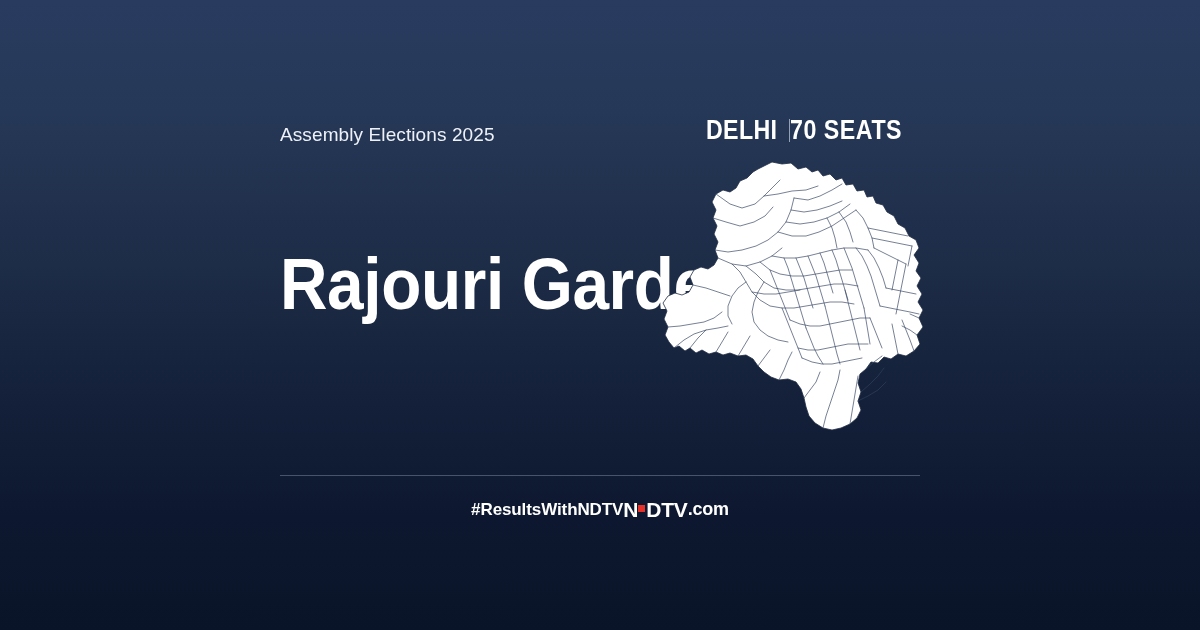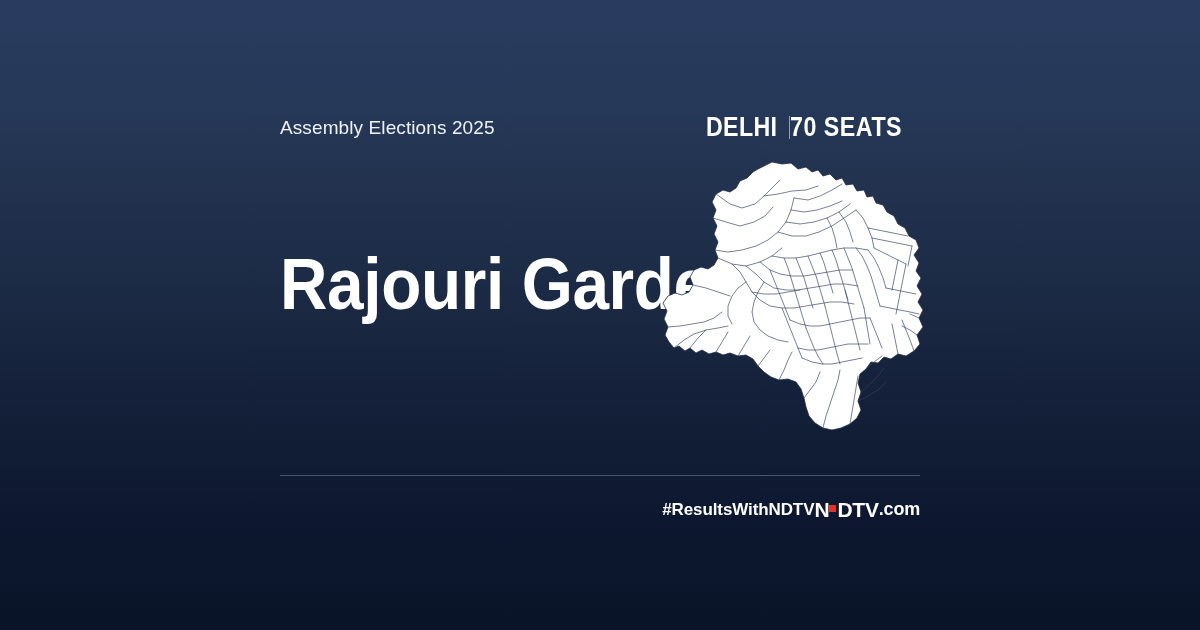--- a/index.html
+++ b/index.html
@@ -39,21 +39,21 @@
   }
 
   
   .header {
     position:absolute;
     left:0;
     top:110px;
     width:640px;
     height:34px;
     display:flex;
-    align-items:center;
+    align-items:flex-end;
     justify-content:space-between;
   }
 
   .eyebrow {
     font-size:19px;
     font-weight:400;
     color:#eef2f8;
     letter-spacing:.1px;
     white-space:nowrap;
     line-height:1;
@@ -117,21 +117,21 @@
 
   
   .footer {
     position:absolute;
     left:0;
     top:497px;
     width:640px;
     height:24px;
     display:flex;
     align-items:center;
-    justify-content:flex-end;
+    justify-content:center;
   }
 
   .hashtag {
     font-size:17px;
     font-weight:700;
     color:#ffffff;
     letter-spacing:-0.1px;
     white-space:nowrap;
     line-height:1;
   }

